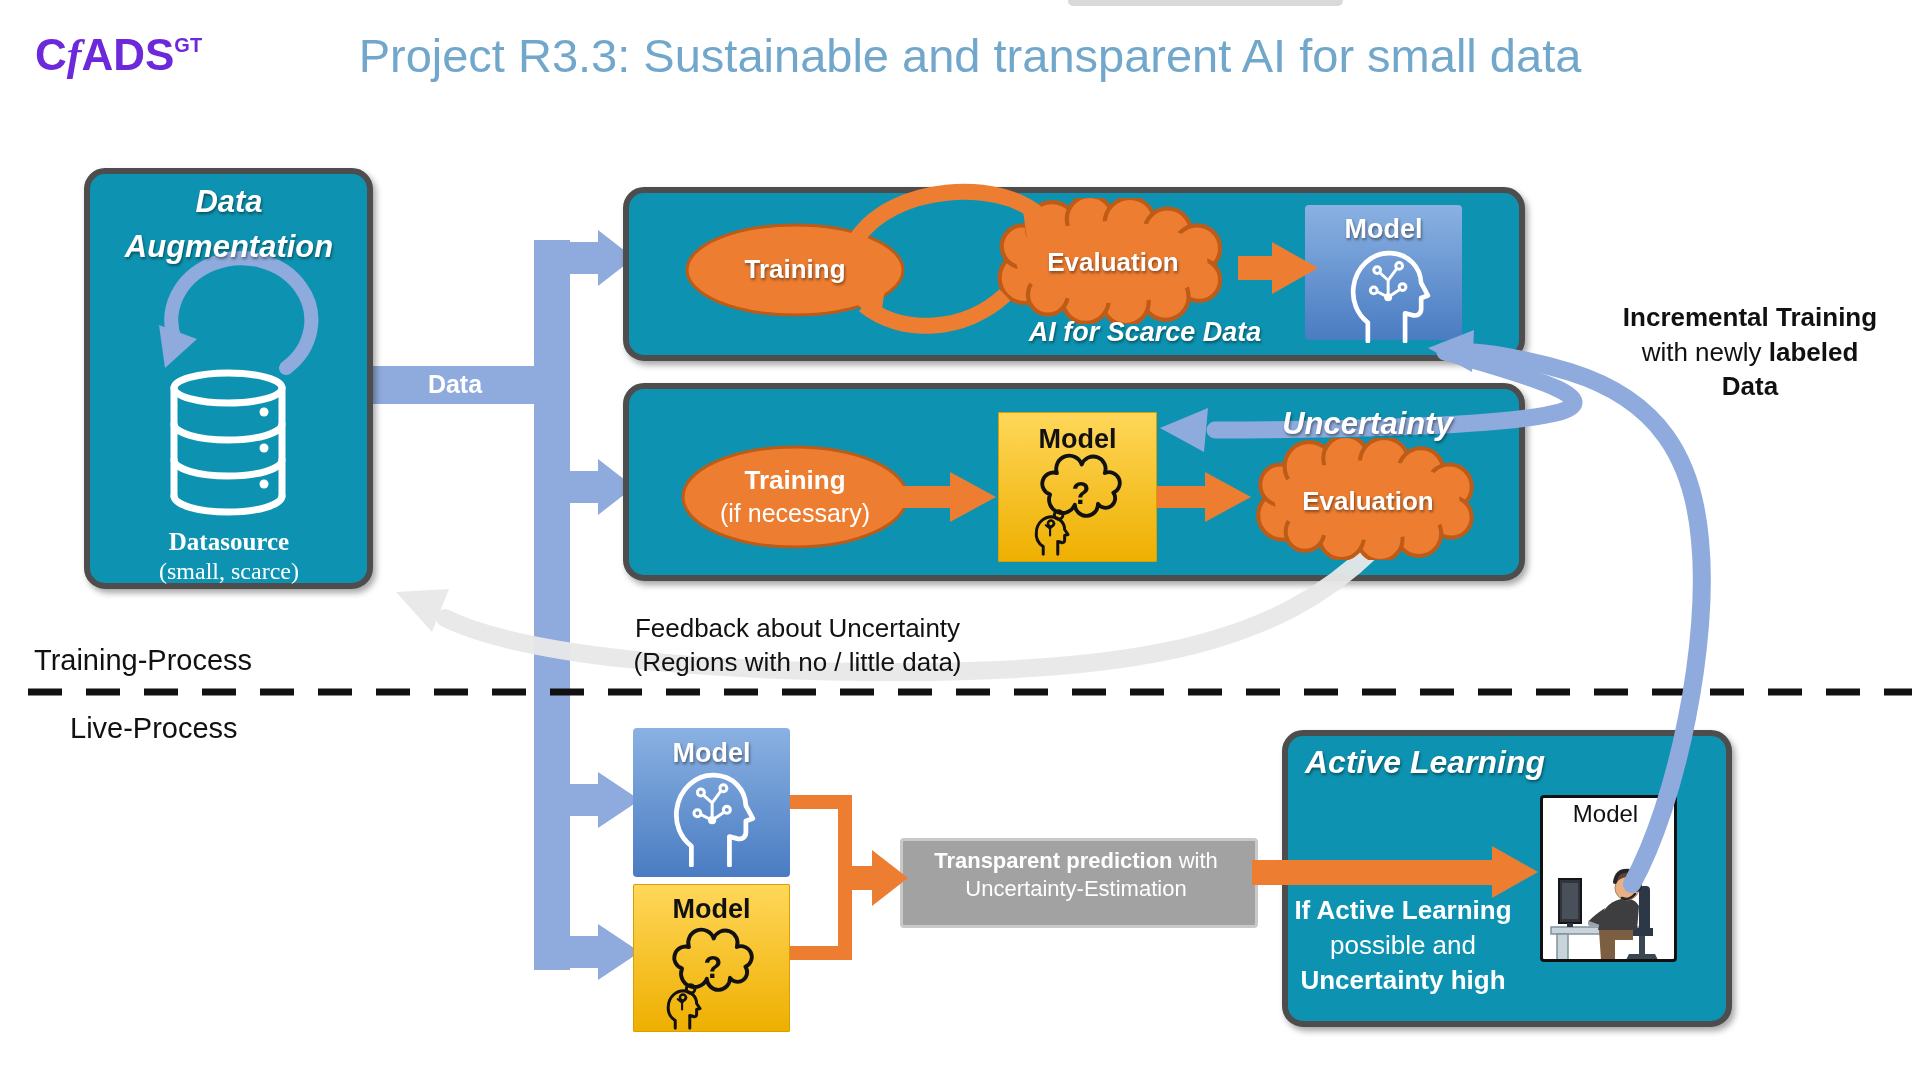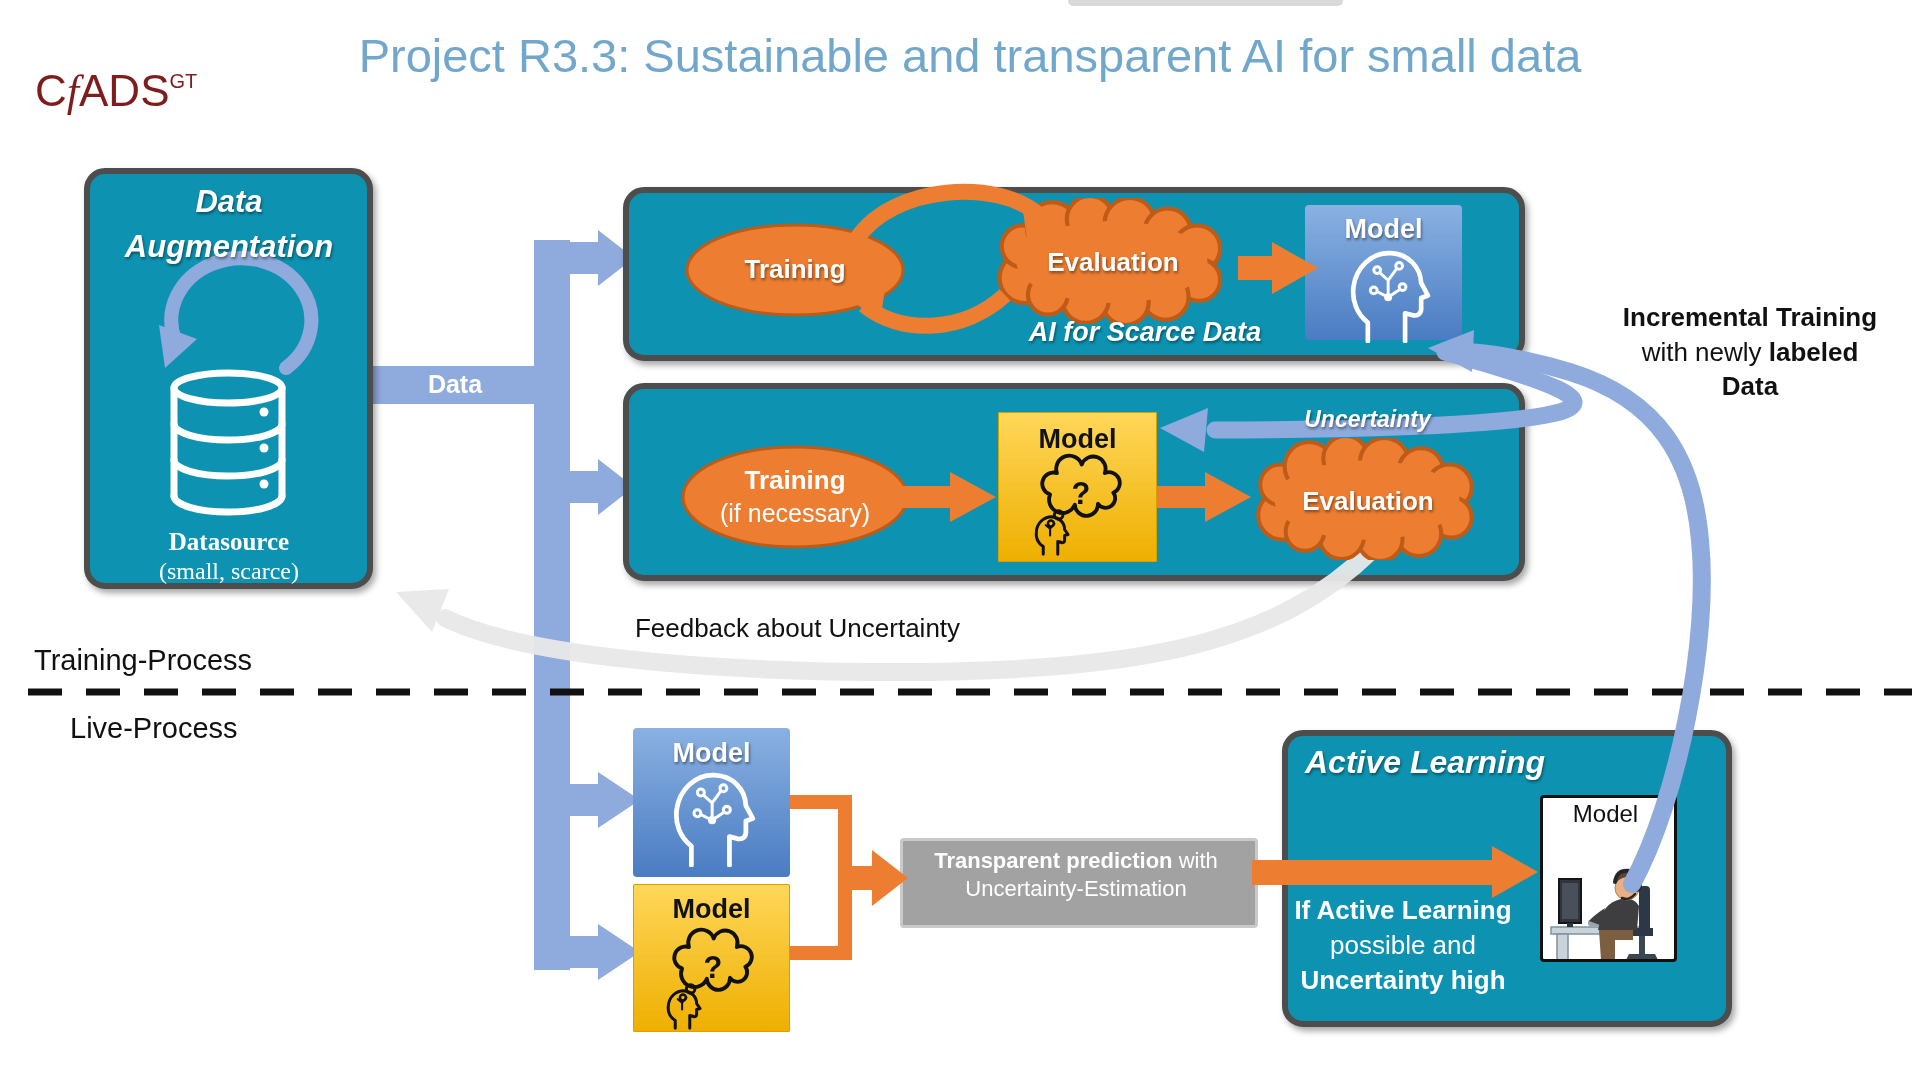--- a/index.html
+++ b/index.html
@@ -200,56 +200,57 @@
     <rect x="1252" y="860" width="240" height="25"></rect>
     <polygon points="1492,846 1538,872 1492,898"></polygon>
   </g>
 
   <use href="#sym-head" x="1345" y="248" width="88" height="95" style="color:#fff"></use>
   <use href="#sym-head" x="668" y="770" width="90" height="97" style="color:#fff"></use>
   <use href="#sym-cloudq" x="1030" y="450" width="100" height="106" style="color:#111"></use>
   <use href="#sym-cloudq" x="662" y="924" width="100" height="106" style="color:#111"></use>
 </svg>
 
-<div class="t" style="left:35px;top:30px;font-size:44px;font-weight:normal;color:#7f1d1d;letter-spacing:0px;margin-top:36px;"><span>C</span><span style="font-style:italic;font-family:'Liberation Serif',serif;">f</span><span>ADS</span><sup style="font-size:20px;vertical-align:18px;">GT</sup></div>
+<div class="t" style="left:35px;top:30px;font-size:44px;font-weight:bold;color:#6d28d9;letter-spacing:0px;"><span>C</span><span style="font-style:italic;font-family:'Liberation Serif',serif;">f</span><span>ADS</span><sup style="font-size:20px;vertical-align:18px;">GT</sup></div>
 
 <div class="t ctr" style="left:240px;top:28px;width:1460px;font-size:47px;color:#72A7CC;">Project R3.3: Sustainable and transparent AI for small data</div>
 
 <div class="t ctr w bi sh" style="left:93px;top:180px;width:272px;font-size:31px;line-height:1.45;">
   <span>Data</span><br>
   <span>Augmentation</span>
 </div>
 <div class="t ctr w" style="left:95px;top:528px;width:268px;font-size:25px;line-height:1.15;font-family:Liberation Serif, serif;">
   <span class="b">Datasource</span><br>
   <span style="font-size:24px;">(small, scarce)</span>
 </div>
 
 <div class="t ctr w b" style="left:390px;top:370px;width:130px;font-size:25px;">Data</div>
 
 <div class="t ctr w b sh" style="left:695px;top:254px;width:200px;font-size:26px;">Training</div>
 <div class="t ctr w b sh" style="left:1013px;top:247px;width:200px;font-size:26px;">Evaluation</div>
 <div class="t ctr w b sh" style="left:1305px;top:214px;width:157px;font-size:27px;">Model</div>
 <div class="t ctr w bi sh" style="left:900px;top:317px;width:490px;font-size:27px;">AI for Scarce Data</div>
 
-<div class="t ctr w bi sh" style="left:1240px;top:406px;width:255px;font-size:23px;">Uncertainty</div>
+<div class="t ctr w bi sh" style="left:1240px;top:406px;width:255px;font-size:31px;">Uncertainty</div>
 <div class="t ctr w" style="left:672px;top:464px;width:246px;font-size:26px;line-height:1.25;">
   <span class="b">Training</span><br>
   <span style="font-size:25px;">(if necessary)</span>
 </div>
 <div class="t ctr b" style="left:998px;top:424px;width:159px;font-size:27px;color:#111;">Model</div>
 <div class="t ctr w b sh" style="left:1268px;top:486px;width:200px;font-size:26px;">Evaluation</div>
 
 <div class="t ctr" style="left:1580px;top:300px;width:340px;font-size:26px;line-height:1.33;color:#111;">
   <span class="b">Incremental Training</span><br>
   <span>with newly </span><span class="b">labeled</span><br>
   <span class="b">Data</span>
 </div>
 
 <div class="t ctr" style="left:595px;top:612px;width:405px;font-size:26px;line-height:1.3;color:#111;">
   <span>Feedback about Uncertainty</span><br>
+  <span>(Regions with no / little data)</span>
 </div>
 
 <div class="t" style="left:34px;top:644px;font-size:29px;color:#111;">Training-Process</div>
 <div class="t" style="left:34px;top:712px;font-size:29px;color:#111;margin-left:36px;">Live-Process</div>
 
 <div class="t ctr w b sh" style="left:633px;top:738px;width:157px;font-size:27px;">Model</div>
 <div class="t ctr b" style="left:633px;top:894px;width:157px;font-size:27px;color:#111;">Model</div>
 
 <div class="t ctr w" style="left:905px;top:847px;width:342px;font-size:22px;line-height:1.25;">
   <span class="b">Transparent prediction</span><span> with</span><br>

